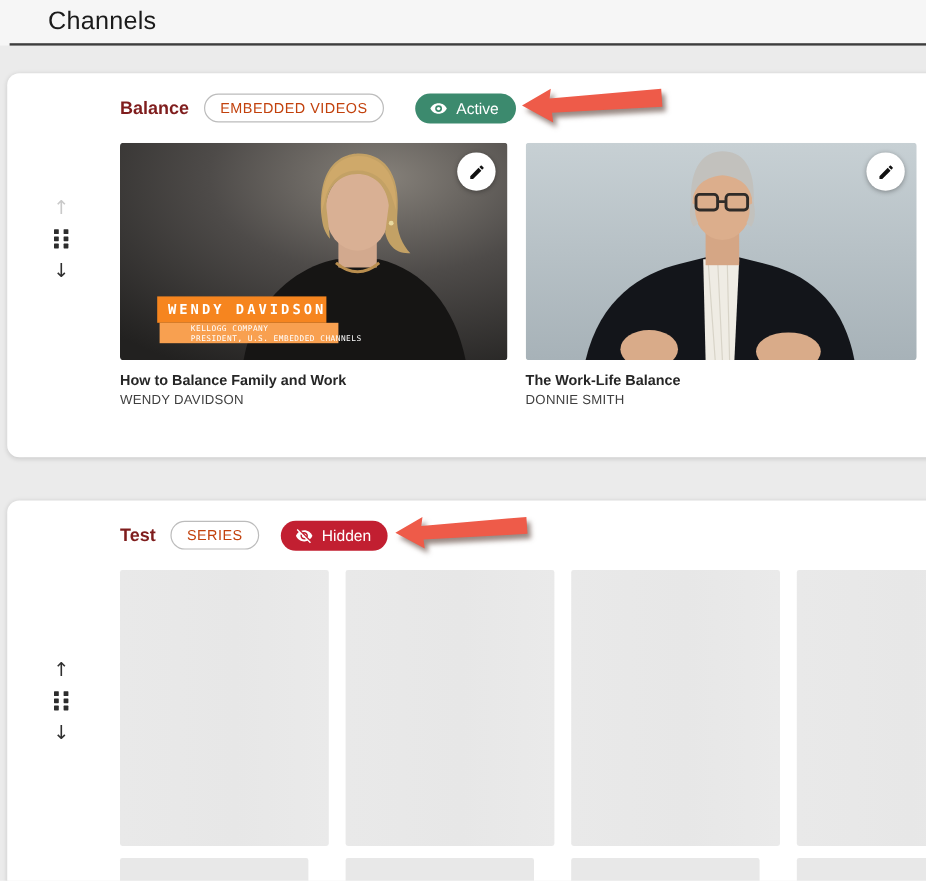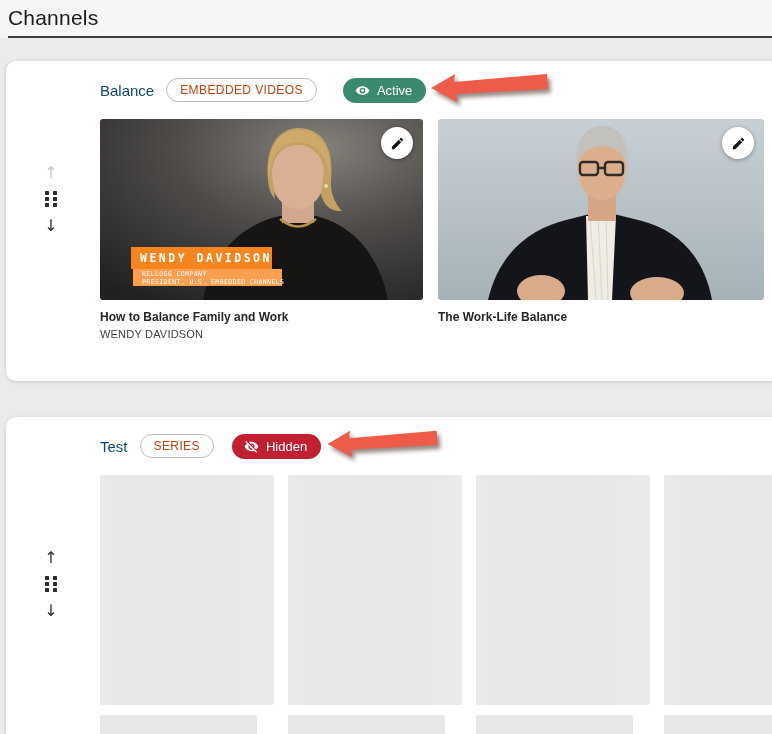--- a/index.html
+++ b/index.html
@@ -4,21 +4,21 @@
 <style>
   * { margin:0; padding:0; box-sizing:border-box; }
   html,body { width:772px; height:734px; overflow:hidden; }
   body {
     background:#ebebeb;
     font-family:"Liberation Sans", sans-serif;
     color:#1c1c1c;
   }
   
   .page-header { background:#f6f6f6; padding:6px 0 0 8px; }
-  .page-title { font-size:21px; font-weight:400; color:#1b1b1b; letter-spacing:.2px; }
+  .page-title { font-size:21px; font-weight:400; color:#1b1b1b; letter-spacing:.2px;margin-left:32px; }
   .header-divider { border:none; border-top:2px solid #3d3d3d; margin-top:6px; width:100%; }
 
   
   .card {
     position:relative;
     background:#fff;
     border-radius:10px;
     box-shadow:0 1px 4px rgba(0,0,0,.14);
     margin-left:6px;
     width:780px;               
@@ -34,21 +34,21 @@
   }
   .card-balance .rail { top:104px; }
   .card-test    .rail { top:133px; }
   .rail-arrow { font-family:"DejaVu Sans", sans-serif; font-size:16px; line-height:15px; color:#2f2f2f; cursor:pointer; background:none; border:none; }
   .rail-arrow.disabled { color:#c9c9c9; }
   .drag-dots { display:grid; grid-template-columns:4px 4px; grid-auto-rows:4px; gap:2px 4px; cursor:grab; }
   .drag-dots i { background:#2c2c2c; border-radius:.5px; }
 
   
   .title-row { display:flex; align-items:center; height:26px; }
-  .channel-name { font-size:15px; font-weight:400; color:#0c4a6e;text-align:center; }
+  .channel-name { font-size:15px; font-weight:700; color:#7f1d1d;text-align:center; }
   .type-badge {
     margin-left:12px; border:1px solid #bcbcbc; border-radius:999px;
     padding:4px 13px; font-size:12px; color:#c2410c; letter-spacing:.4px;
     background:#fff; white-space:nowrap;
   }
   .status-pill {
     display:flex; align-items:flex-end; gap:7px; border:none; cursor:pointer;
     border-radius:999px; padding:5px 14px 5px 12px; color:#fff; font-size:13px;
     font-family:"Liberation Sans", sans-serif;
   }
@@ -78,21 +78,21 @@
   .lt-name {
     position:absolute; left:31px; top:128px; height:22px; width:141px;
     background:#f6851f; color:#fff; font-family:"DejaVu Sans Mono", monospace;
     font-size:11.5px; font-weight:700; letter-spacing:2.5px;
     display:flex; align-items:center; padding-left:9px; white-space:nowrap;
   }
   .lt-sub {
     position:absolute; left:33px; top:150px; width:149px; height:17px;
     background:#f8a050; color:#fff; font-family:"DejaVu Sans Mono", monospace;
     font-size:6.5px; line-height:8px; letter-spacing:.4px;
-    padding:1px 0 0 9px; white-space:nowrap;
+    padding:1px 0 0 26px; white-space:nowrap;
   }
 
   
   .caption-row { display:flex; gap:15px; margin-top:10px; }
   .caption { flex:none; }
   .caption-1 { width:323px; }
   .caption-2 { width:326px; }
   .video-title { font-size:12px; font-weight:700; color:#262626; }
   .video-author { font-size:11px; color:#3f3f3f; margin-top:4px; letter-spacing:.2px; }
 
@@ -217,20 +217,21 @@
     </div>
   </div>
 
   <div class="caption-row">
     <div class="caption caption-1">
       <div class="video-title">How to Balance Family and Work</div>
       <div class="video-author">WENDY DAVIDSON</div>
     </div>
     <div class="caption caption-2">
       <div class="video-title">The Work-Life Balance</div>
+      <div class="video-author">DONNIE SMITH</div>
     </div>
   </div>
 </div>
 
 <div class="card card-test">
 
   <div class="rail">
     <button class="rail-arrow">↑</button>
     <div class="drag-dots">
         <i></i>

